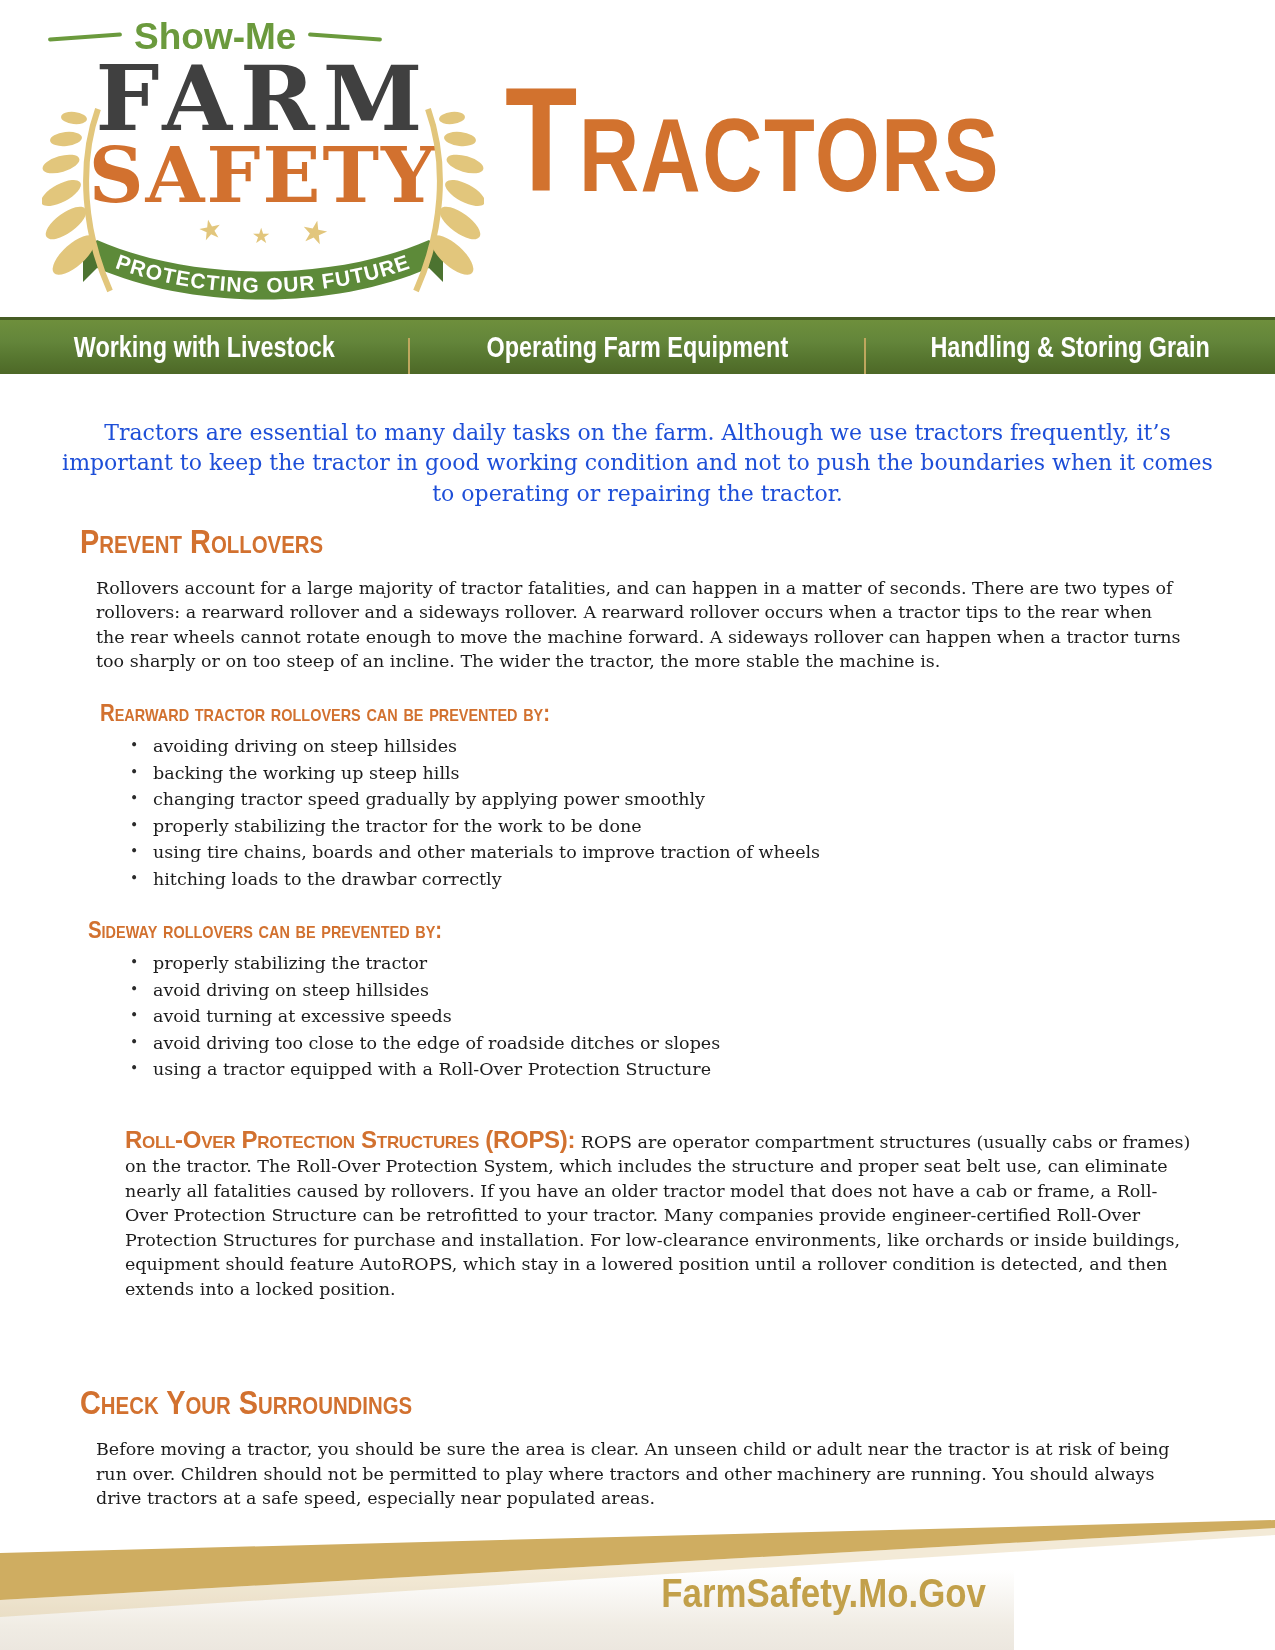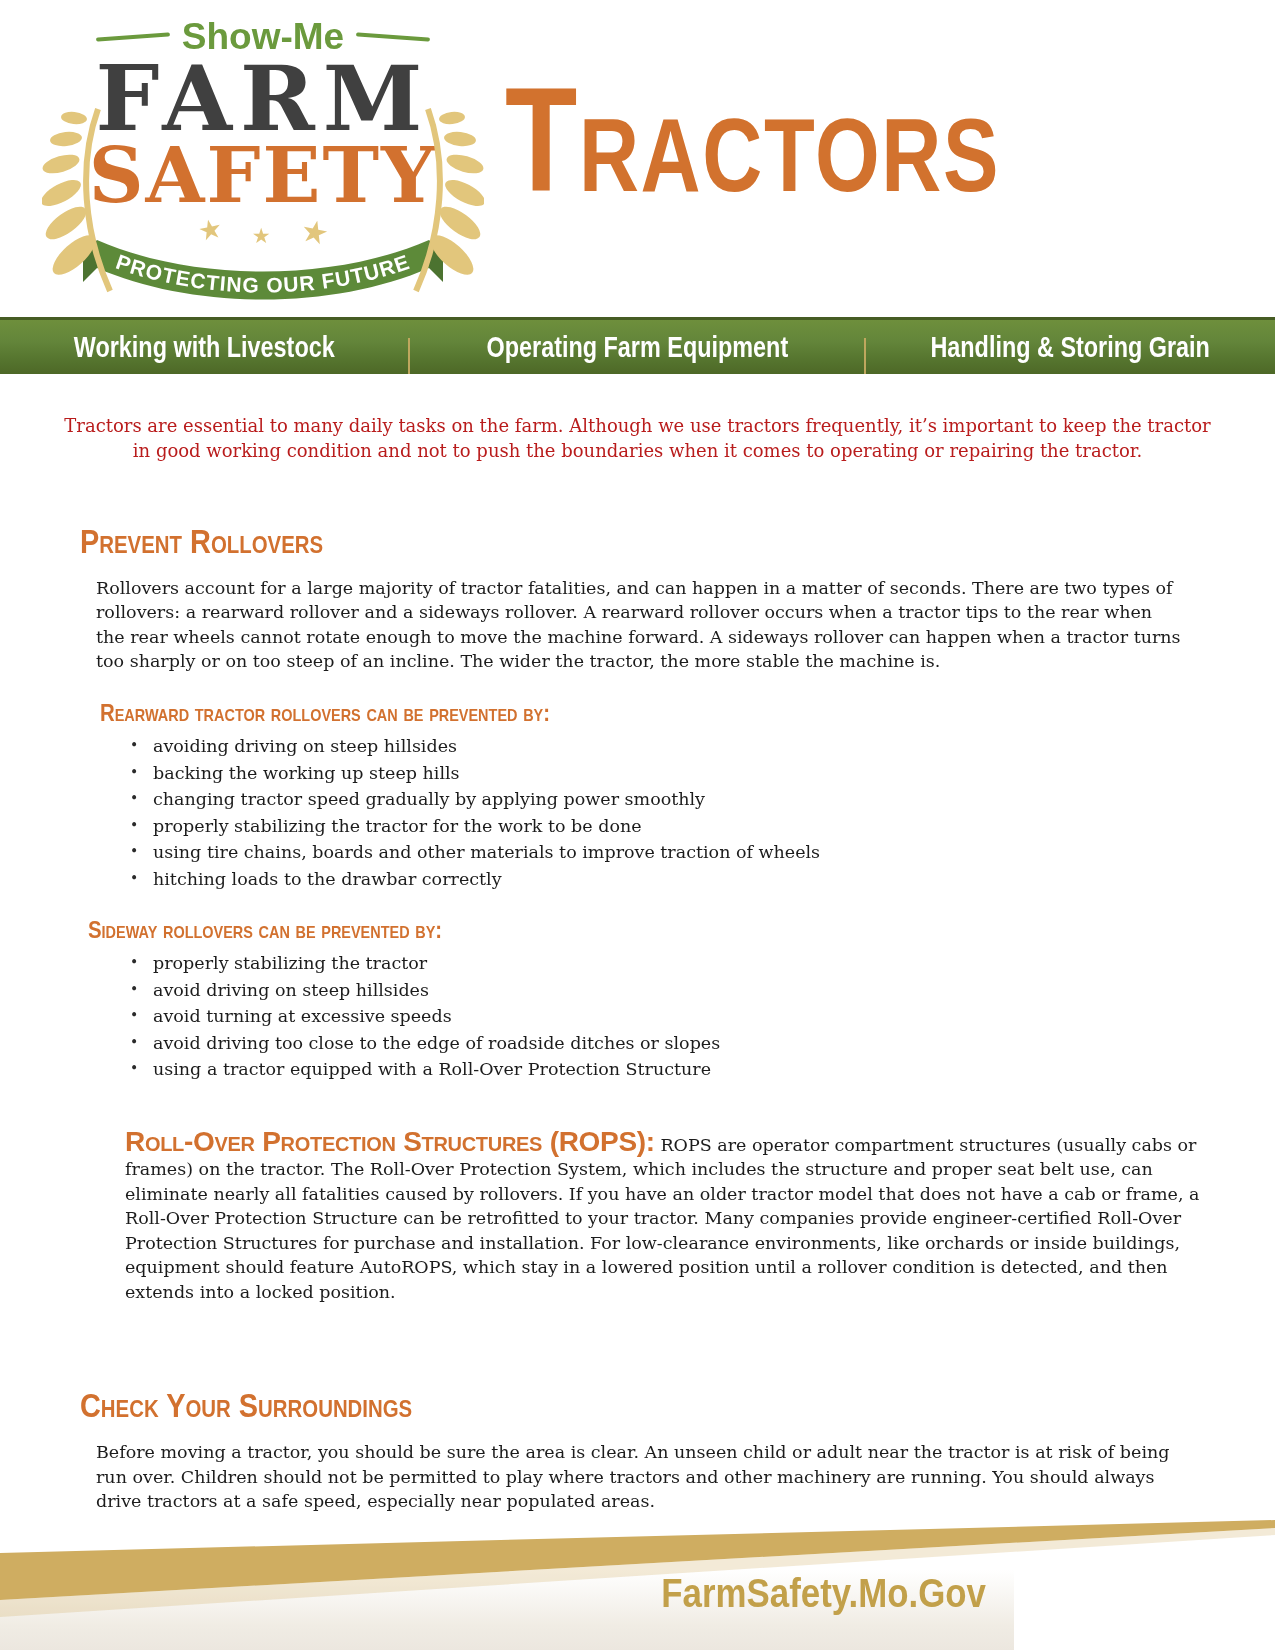--- a/index.html
+++ b/index.html
@@ -6,21 +6,21 @@
   html,body { margin:0; padding:0; }
   body {
     width:1275px; height:1650px; position:relative; overflow:hidden;
     background:#ffffff; font-family:"DejaVu Serif", serif; color:#1c1c1c;
   }
 
   
   .header { position:absolute; top:0; left:0; width:100%; height:317px; }
   .logo { position:absolute; left:48px; top:18px; width:430px; text-align:center; }
   .logo-showme {
-    display:flex; align-items:center; justify-content:center; gap:12px;
+    display:flex; align-items:center; gap:12px;
     color:#6b9a3d; font-family:"Liberation Sans", sans-serif;
     font-weight:bold; font-size:37px; line-height:1;
   }
   .logo-dash { width:74px; height:4px; background:#6b9a3d; border-radius:3px; }
   .logo-dash.left  { transform:rotate(-4deg); }
   .logo-dash.right { transform:rotate(4deg); }
   .logo-middle { position:relative; margin-top:2px; }
   .logo-farm {
     font-family:"DejaVu Serif", serif; font-weight:bold; color:#404040;
     font-size:90px; line-height:0.92; letter-spacing:8px; text-transform:uppercase;
@@ -63,21 +63,21 @@
   }
   .nav-item .nav-label { display:inline-block; transform:scaleX(0.78); }
   .nav-item.n1 { flex:0 0 32%; }
   .nav-item.n2 { flex:0 0 35.6%; }
   .nav-item.n3 { flex:1; }
   .nav-divider { width:2px; height:36px; background:#bfa75e; align-self:flex-end; }
 
   
   .intro {
     position:absolute; top:396px; left:58px; right:58px;
-    text-align:center; font-size:18px; line-height:1.38; color:#b91c1c;
+    text-align:center; font-size:22px; line-height:1.38; color:#1d4ed8;
   }
 
   
   .content { position:absolute; top:524px; left:80px; width:1120px; font-size:17.5px; line-height:1.4; }
   .section-heading {
     font-family:"Liberation Sans", sans-serif; font-weight:bold; font-variant:small-caps;
     color:#d2712f; font-size:34px; line-height:1.05; margin:0 0 6px 0;
     transform:scaleX(0.85); transform-origin:left; white-space:nowrap;
   }
   .body-text { margin:16px; }
@@ -88,21 +88,21 @@
   }
   .sub-heading.sideway { margin-left:8px; }
   ul.bullets { list-style:none; margin:0; padding:0 0 0 48px; }
   ul.bullets li { position:relative; padding-left:25px; margin-bottom:2px; }
   ul.bullets li::before {
     content:"\2022"; position:absolute; left:2px; top:2px; font-size:14px; color:#2a2a2a;
   }
   .rops-paragraph { margin:46px 0 0 45px; }
   .inline-heading {
     font-family:"Liberation Sans", sans-serif; font-weight:bold; font-variant:small-caps;
-    color:#d2712f; font-size:28px; line-height:1; letter-spacing:-0.3px;
+    color:#d2712f; font-size:24px; line-height:1; letter-spacing:-0.3px;
   }
   .section-heading.check { margin-top:84px; }
 
   
   .footer { position:absolute; left:0; bottom:0; width:1014px; height:175px; }
   .footer-fade {
     position:absolute; left:0; bottom:0; width:100%; height:80px;
     background:linear-gradient(180deg, rgba(240,237,231,0) 0%, #f0ece4 70%, #ece7df 100%);
   }
   .footer-wedge { position:absolute; left:0; top:0; }

